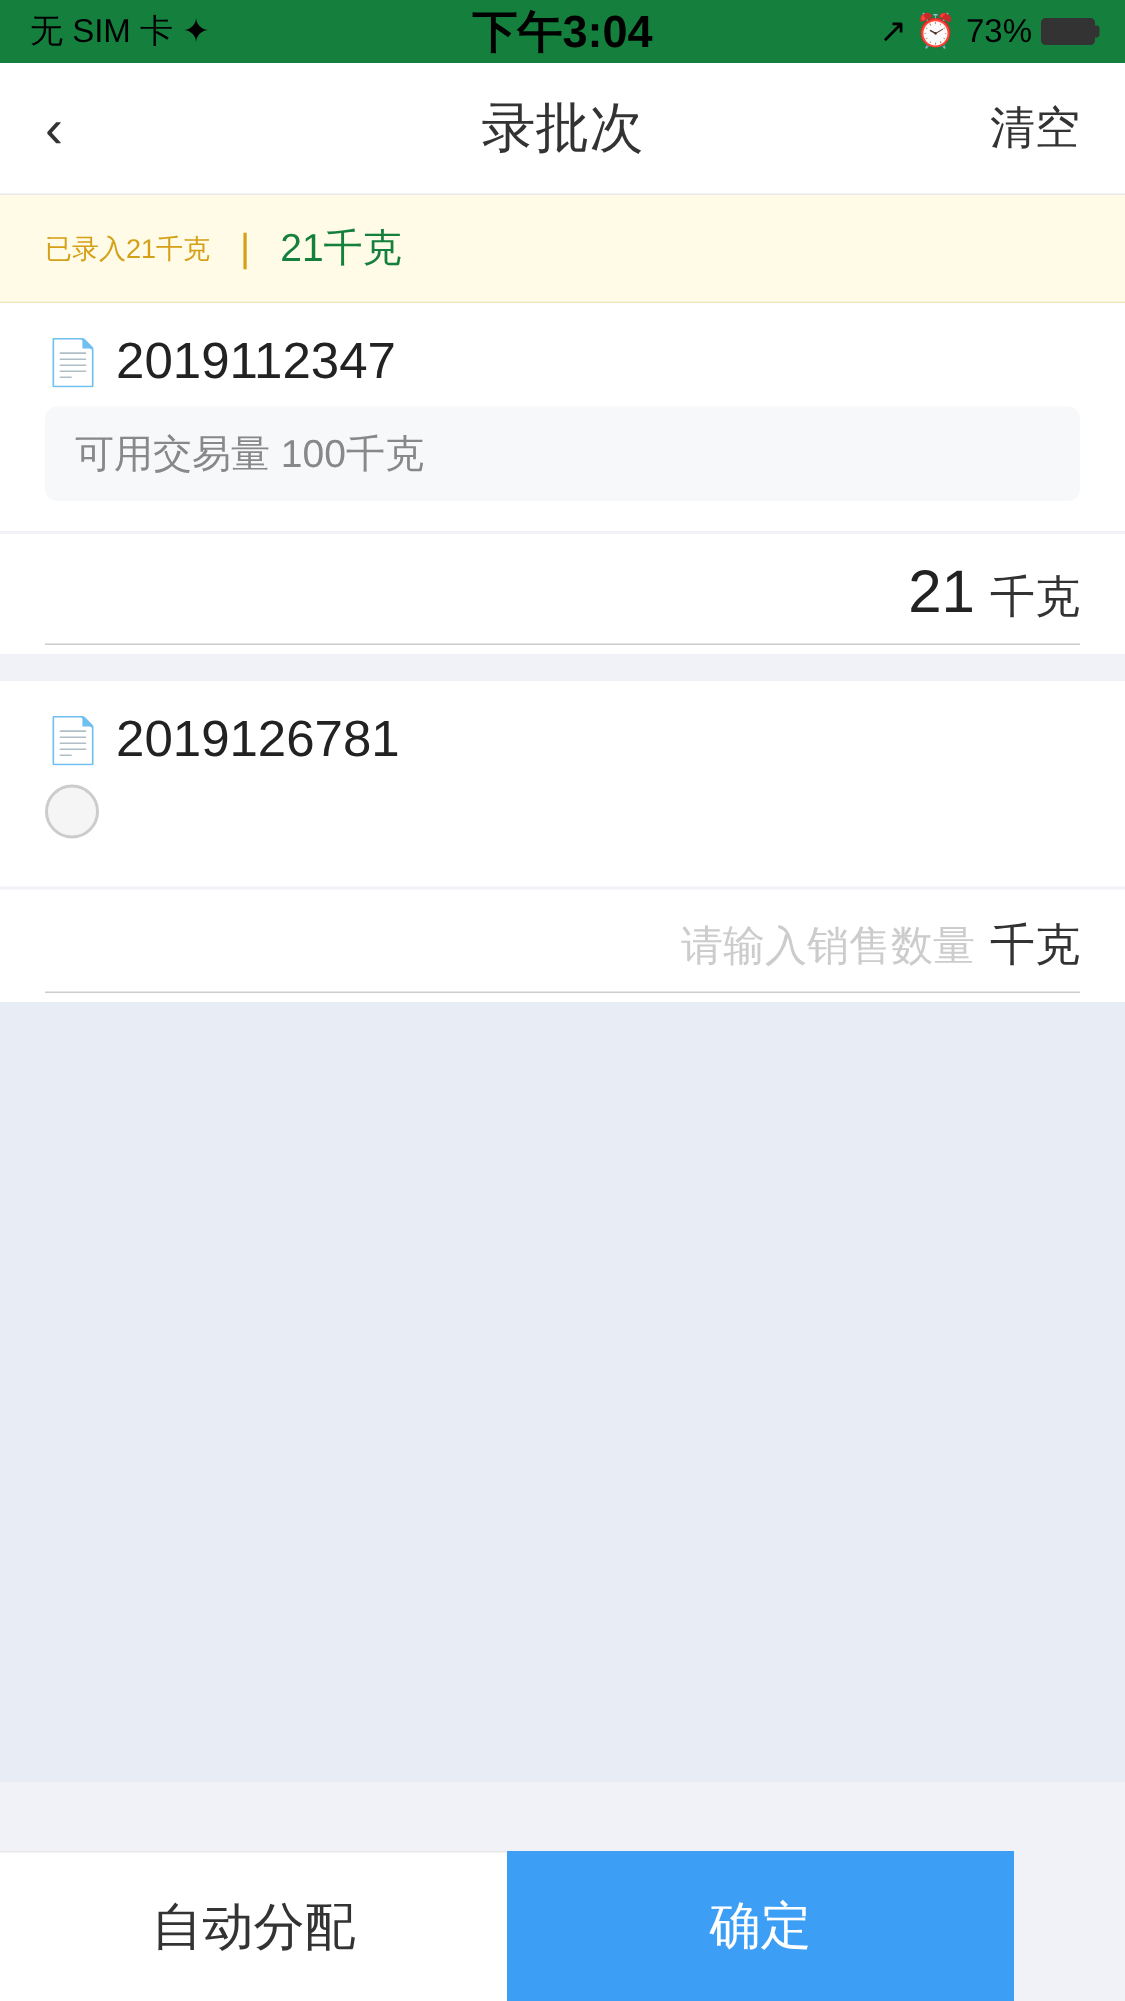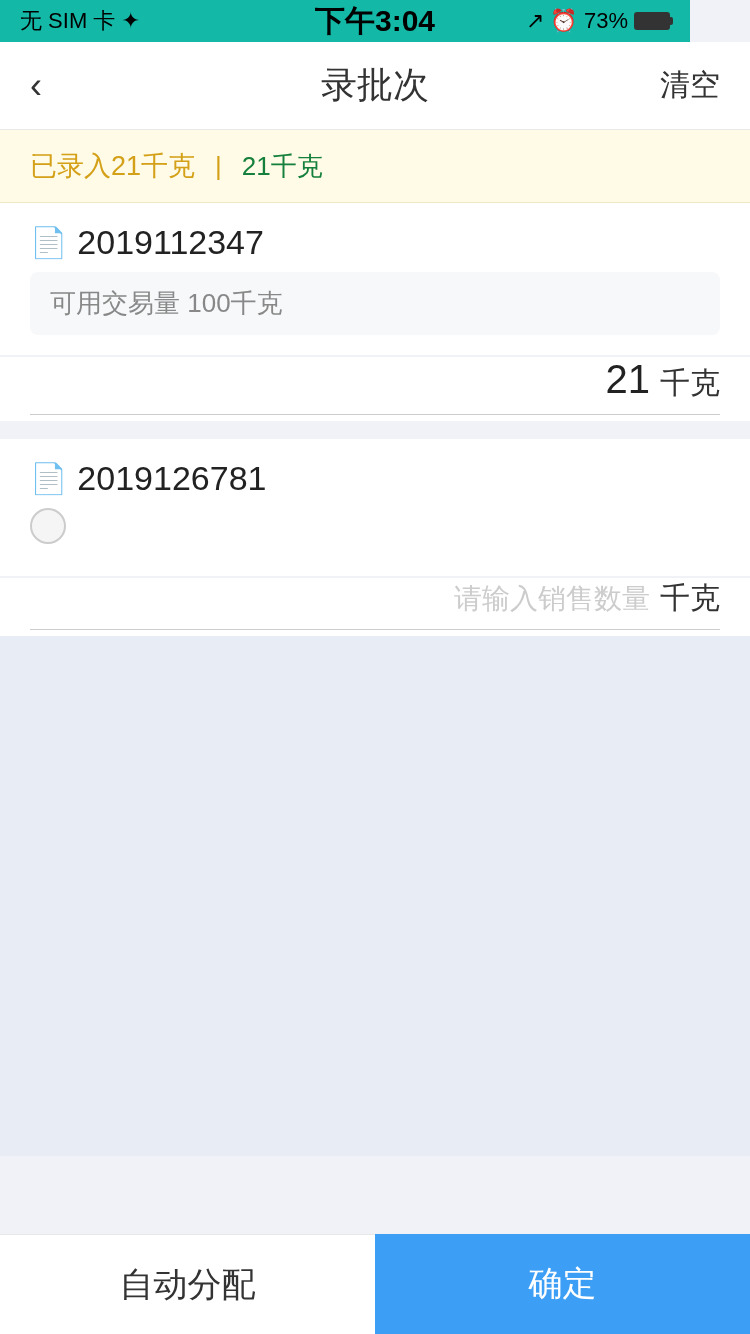--- a/index.html
+++ b/index.html
@@ -8,23 +8,23 @@
       width: 750px;
       min-height: 1334px;
       font-family: -apple-system, "PingFang SC", "Helvetica Neue", Arial, sans-serif;
       background: #f0f2f7;
       position: relative;
       overflow-x: hidden;
     }
 
     
     .status-bar {
-      width: 690px;
+      width: 750px;
       height: 42px;
-      background: #14b8a6;
+      background: #15803d;
       display: flex;
       align-items: center;
       justify-content: space-between;
       padding: 0 20px;
       font-size: 24px;
       font-weight: 500;
     }
     .status-left {
       display: flex;
       align-items: center;
@@ -98,21 +98,21 @@
     
     .summary-banner {
       background: #fffbe6;
       padding: 18px 30px;
       display: flex;
       align-items: center;
       gap: 20px;
       border-bottom: 1px solid #f0e8c0;
     }
     .summary-label {
-      font-size: 27px;
+      font-size: 18px;
       color: #d4a017;
     }
     .summary-divider {
       color: #d4a017;
       font-size: 26px;
     }
     .summary-value {
       font-size: 26px;
       color: #15803d;
     }
@@ -200,21 +200,21 @@
     }
     .section-gap {
       height: 18px;
       background: #f0f2f7;
     }
 
     
     .bottom-buttons {
       position: fixed;
       bottom: 0;
-      width: 750px;
+      width: 676px;
       height: 100px;
       display: flex;
     }
     .btn-auto {
       flex: 1;
       background: #fff;
       border: none;
       font-size: 34px;
       color: #333;
       cursor: pointer;
@@ -225,21 +225,21 @@
       background: #3d9ef5;
       border: none;
       font-size: 34px;
       color: #fff;
       cursor: pointer;
     }
 
     
     .qty-wrapper {
       background: #fff;
-      padding: 0 30px 6px;
+      padding: 17px 30px 6px;
     }
     .qty-inner {
       display: flex;
       align-items: baseline;
       justify-content: flex-end;
       gap: 10px;
       border-bottom: 1.5px solid #ccc;
       padding-bottom: 10px;
     }
   </style>

